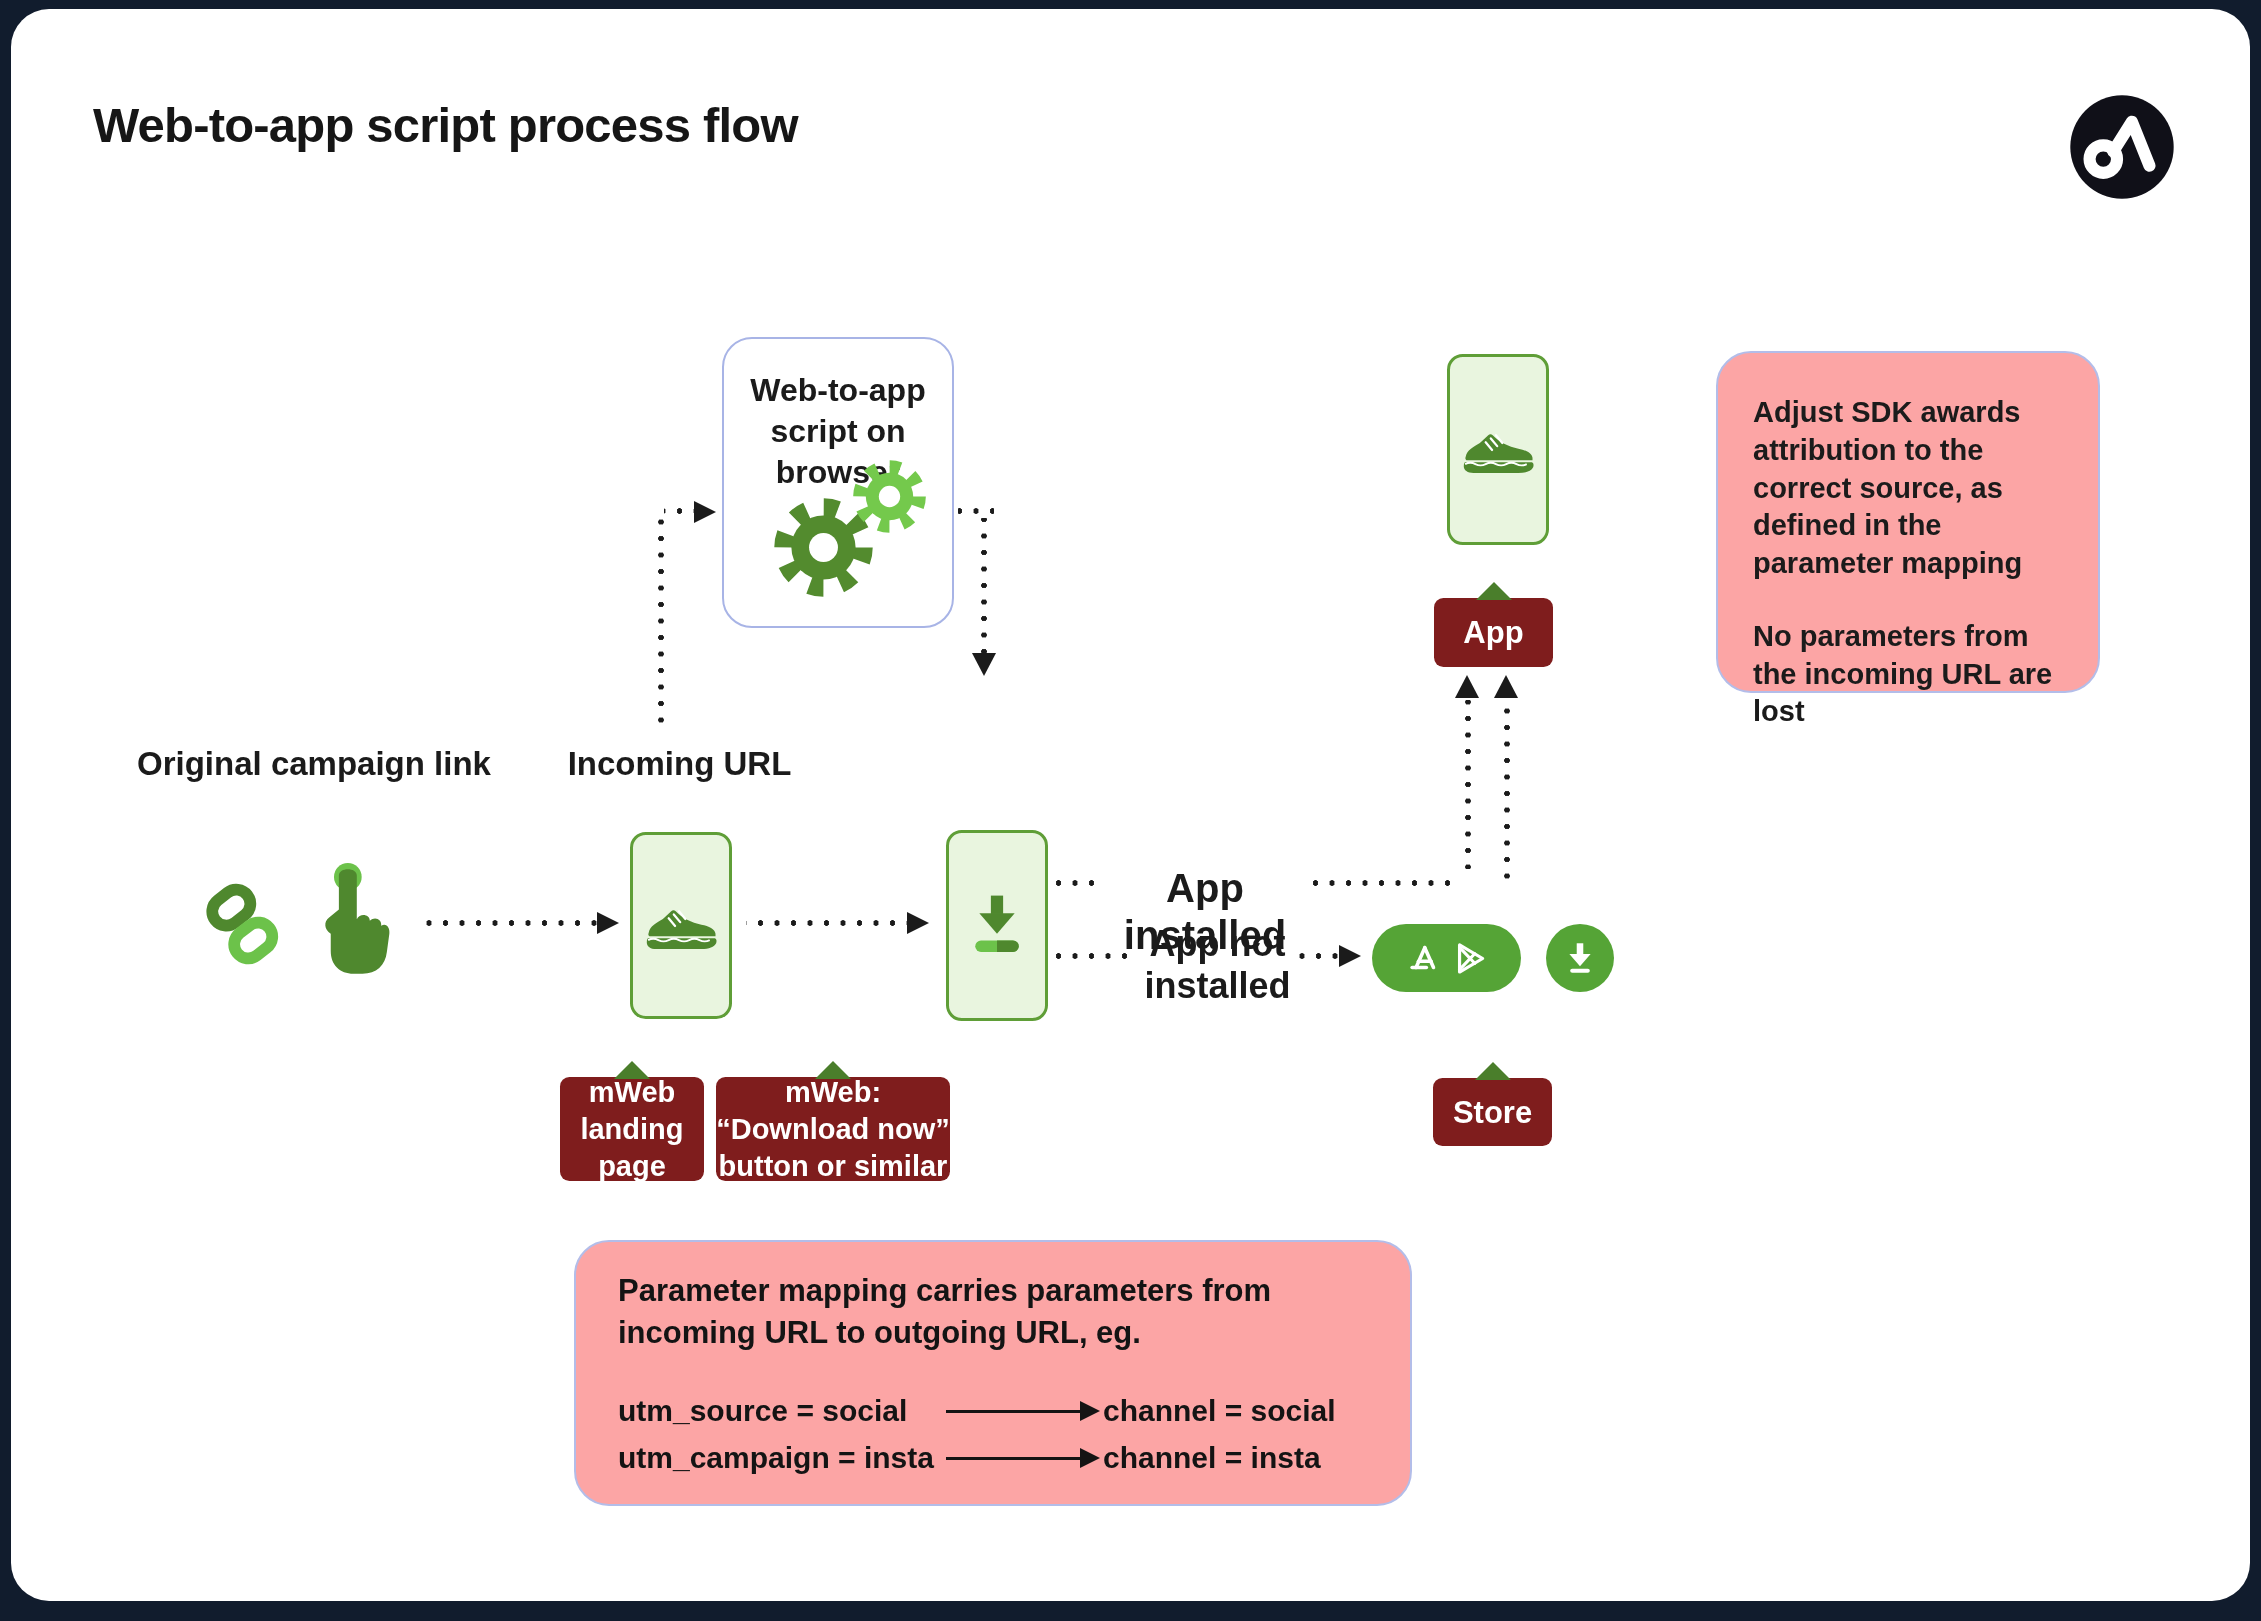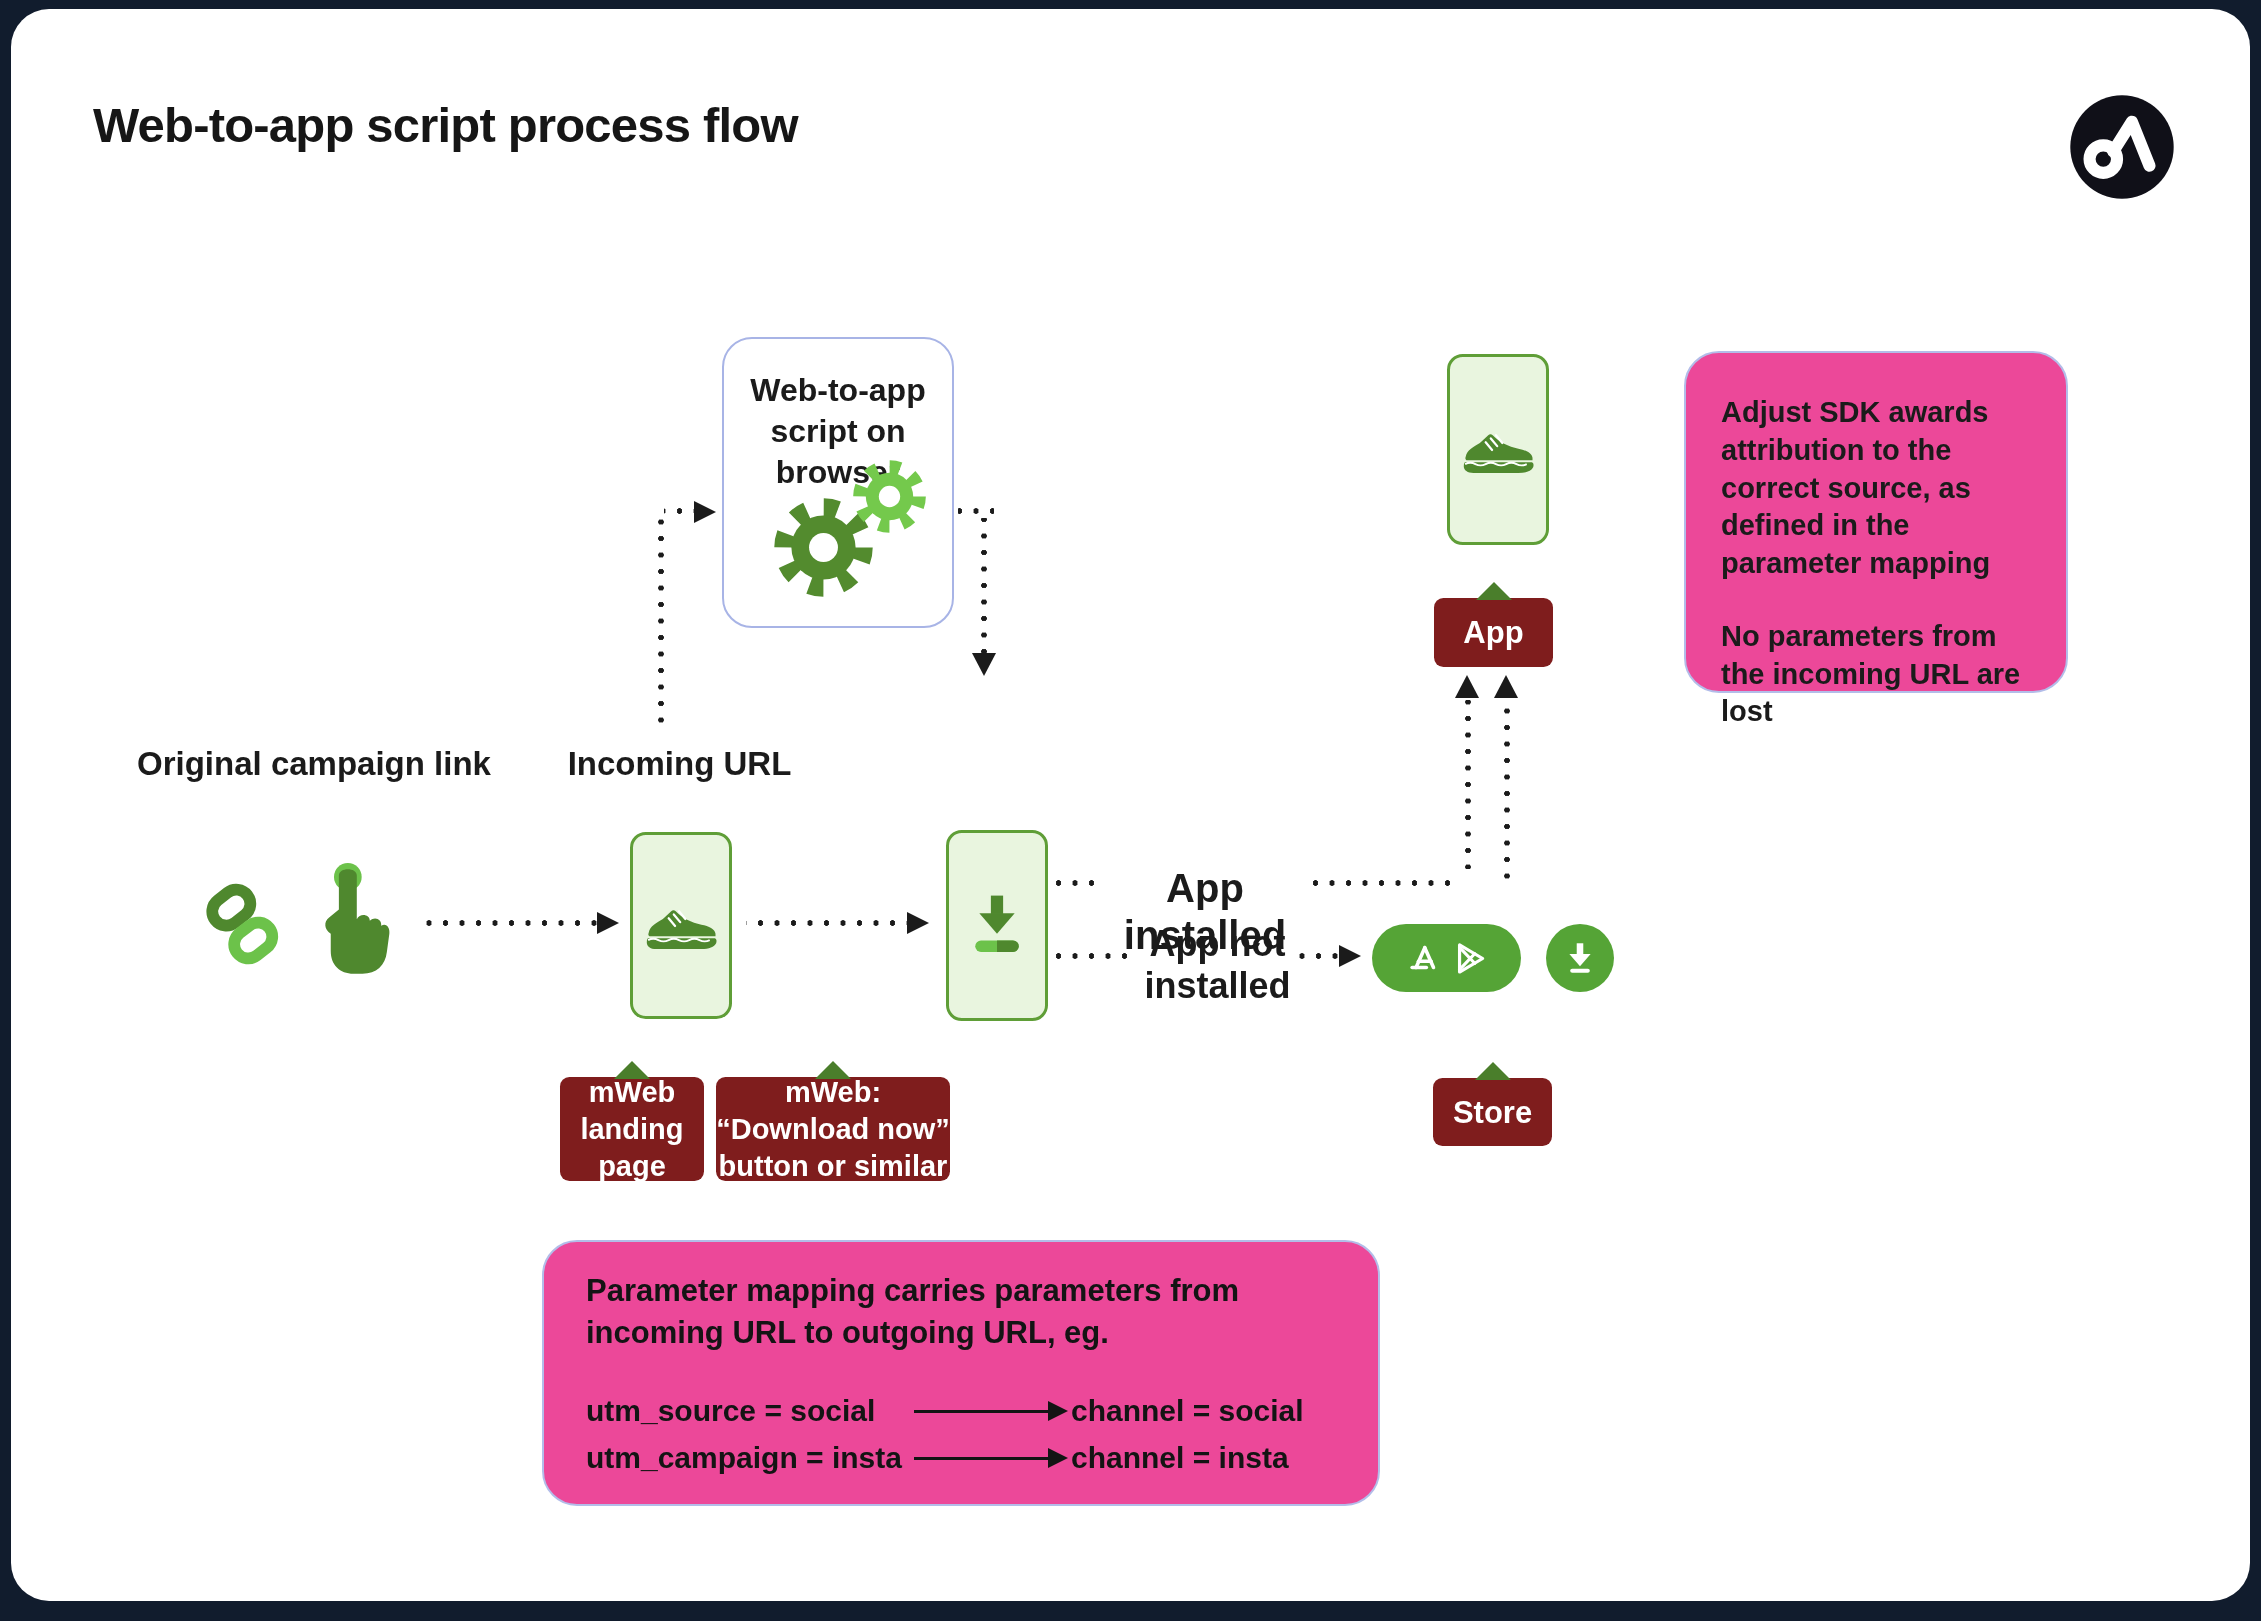--- a/index.html
+++ b/index.html
@@ -57,21 +57,21 @@
   #app-badge{left:1423px;top:589px;width:119px;height:69px;font-size:31px;}
   #store-badge{left:1422px;top:1069px;width:119px;height:68px;font-size:31px;}
   #mweb-landing{left:549px;top:1068px;width:144px;height:104px;font-size:29px;}
   #mweb-dl{left:705px;top:1068px;width:234px;height:104px;font-size:29px;}
 
   #store-pill{left:1361px;top:915px;width:149px;height:68px;border-radius:34px;background:#55a436;
     display:flex;align-items:center;justify-content:center;gap:11px;}
   #dl-circle{left:1535px;top:915px;width:68px;height:68px;border-radius:50%;background:#55a436;
     display:flex;align-items:center;justify-content:center;}
 
-  .note-box{position:absolute;background:#ec4899;border:2.4px solid #b3bde9;border-radius:35px;color:#1b1b1b;}
+  .note-box{position:absolute;background:#fca5a5;border:2.4px solid #b3bde9;border-radius:35px;color:#1b1b1b;margin-left:32px;}
   #info-box{left:1673px;top:342px;width:380px;height:338px;}
   #info-box .inner{padding:41px 28px 0 35px;font-size:29px;font-weight:bold;line-height:1.3;}
   #info-box p{margin:0 0 35px 0;}
   #param-box{left:531px;top:1231px;width:834px;height:262px;}
   #param-box .inner{padding:28px 0 0 42px;}
   #param-heading{width:746px;font-size:31px;font-weight:bold;line-height:1.33;color:#141414;}
   #param-rows{margin-top:35px;}
   .param-row{display:flex;align-items:center;height:47px;font-size:30px;font-weight:bold;color:#141414;}
   .param-from{width:328px;}
   .solid-arrow{position:relative;width:135px;height:3.1px;background:#141414;margin-right:22px;}

